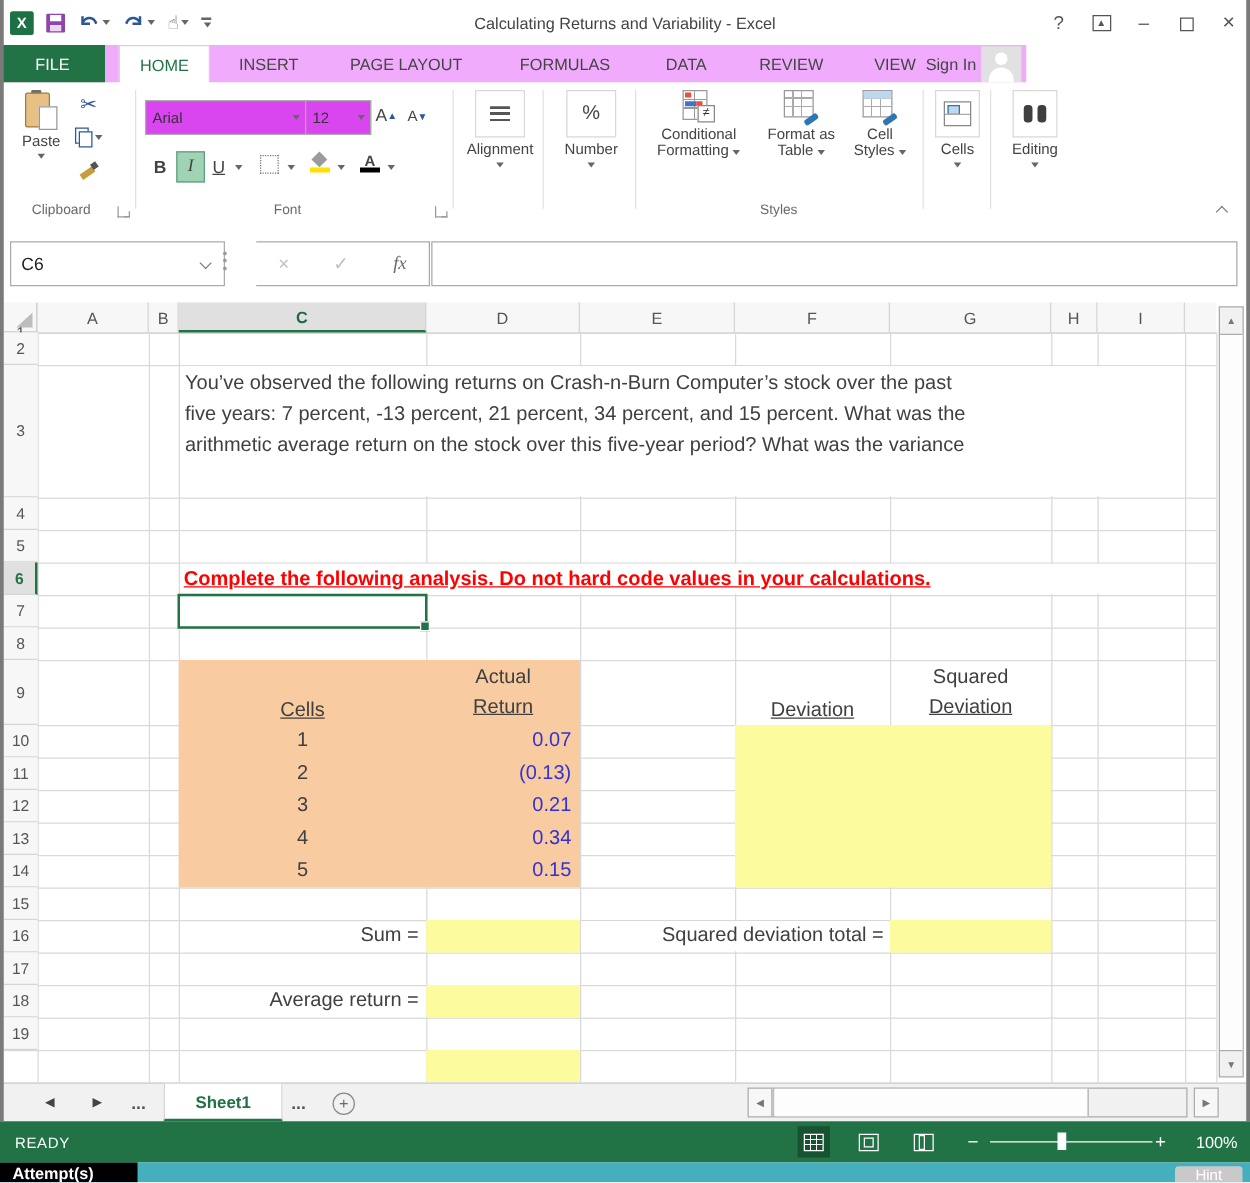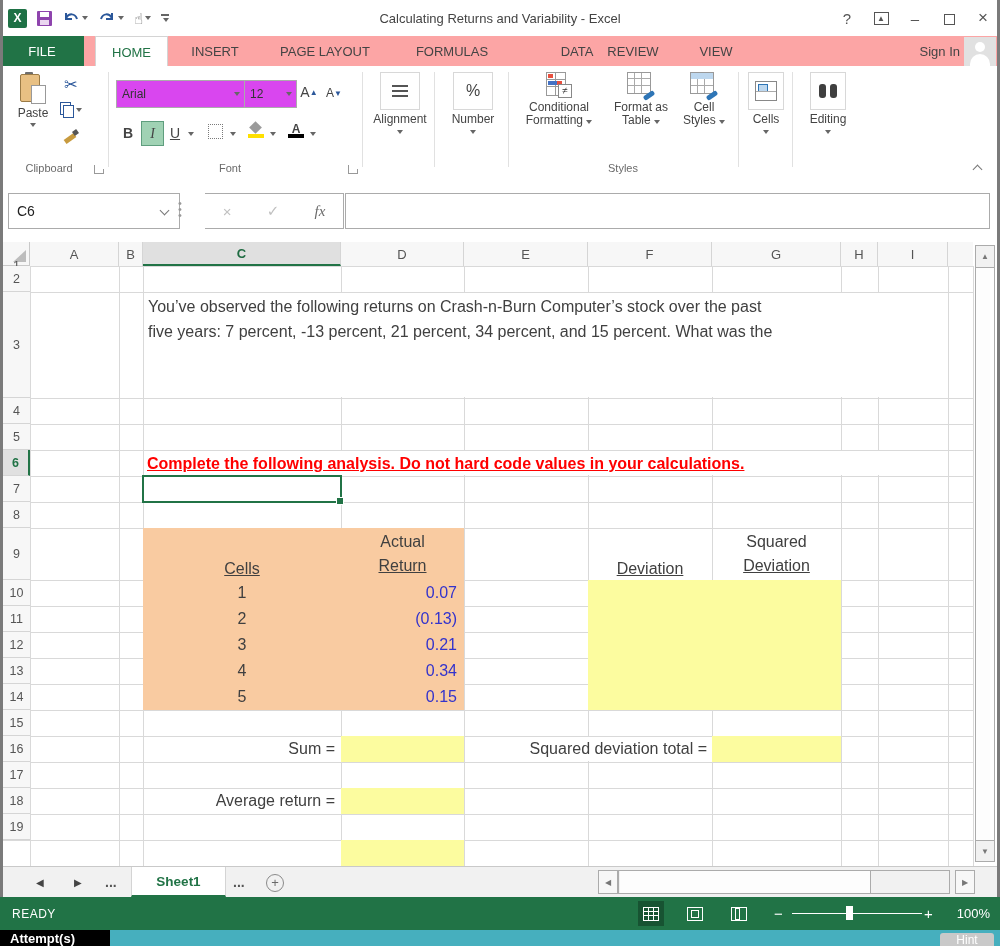--- a/index.html
+++ b/index.html
@@ -18,21 +18,21 @@
   .qat-group{display:flex;align-items:center}
   .touch-hand{font-size:15px;color:#666;line-height:1}
   .qat-more{display:flex;flex-direction:column;align-items:center;color:#666}
   .qat-more .bar{width:8px;height:1.5px;background:#666;margin-bottom:2px}
   .win-controls{position:absolute;right:0;top:0;height:36px;display:flex;align-items:center}
   .win-btn{width:34px;height:36px;display:flex;align-items:center;justify-content:center;color:#555;font-size:15px}
   .ribbon-display-icon{width:13px;height:11px;border:1px solid #555;display:flex;align-items:center;justify-content:center;font-size:8px;color:#555}
   .restore-icon{width:9px;height:9px;border:1px solid #555;position:relative;background:#fff;margin-top:2px}
   .restore-icon:before{content:"";position:absolute;left:2px;top:-4px;width:9px;height:9px;border:1px solid #555;background:#fff;z-index:-1}
   
-  .tabsrow{position:absolute;left:0;top:36px;width:1000px;height:30px;background:#fca5a5}
+  .tabsrow{position:absolute;left:0;top:36px;width:821px;height:30px;background:#f0abfc}
   .file-tab{position:absolute;left:0;top:0;width:84px;height:30px;background:#217346;color:#fff;font-size:13px;display:flex;align-items:center;justify-content:center}
   .rtab{position:absolute;top:0;height:30px;display:flex;align-items:center;justify-content:center;font-size:13px;color:#444;padding:0 2px}
   .rtab.active{background:#fff;color:#217346;border:1px solid #D4D4D4;border-bottom:none}
   .signin{position:absolute;right:40px;top:0;height:30px;display:flex;align-items:center;font-size:13px;color:#444}
   .avatar{position:absolute;right:4px;top:1px;width:32px;height:29px;background:#E1E1E1;overflow:hidden}
   .avatar .head{position:absolute;left:11px;top:5px;width:10px;height:10px;border-radius:50%;background:#fff}
   .avatar .body{position:absolute;left:6px;top:17px;width:20px;height:12px;border-radius:10px 10px 0 0;background:#fff}
   
   .ribbon{position:absolute;left:0;top:66px;width:1000px;height:114px;background:#fff;border-bottom:1px solid #D4D4D4;font-size:12px;color:#444}
   .rdiv{position:absolute;top:6px;width:1px;height:95px;background:#E1E1E1}
@@ -189,21 +189,21 @@
       <span class="win-btn" style="font-size:17px">×</span>
     </div>
   </div>
 
   <div class="tabsrow">
     <div class="file-tab">FILE</div>
     <div class="rtab active" style="left:95px;width:67px">HOME</div>
     <div class="rtab" style="left:176px;width:74px">INSERT</div>
     <div class="rtab" style="left:262px;width:122px">PAGE LAYOUT</div>
     <div class="rtab" style="left:398px;width:104px">FORMULAS</div>
-    <div class="rtab" style="left:544px;width:62px">DATA</div>
+    <div class="rtab" style="left:516px;width:62px">DATA</div>
     <div class="rtab" style="left:592px;width:78px">REVIEW</div>
     <div class="rtab" style="left:684px;width:60px">VIEW</div>
     <div class="signin">Sign In</div>
     <div class="avatar">
         <span class="head"></span>
         <span class="body"></span>
       </div>
   </div>
 
   <div class="ribbon">
@@ -405,20 +405,21 @@
         <div class="rowhdr" style="top: 498px; height: 26px;">16</div>
         <div class="rowhdr" style="top: 524px; height: 26px;">17</div>
         <div class="rowhdr" style="top: 550px; height: 26px;">18</div>
         <div class="rowhdr" style="top: 576px; height: 26px;">19</div>
       </div>
 
     <div class="whiteout" style="left:144px;top:55px;width:804px;height:104px"></div>
     <div class="ct" style="position:absolute;left:148px;top:57px;width:800px;line-height:24.8px;white-space:nowrap">
       <div>You’ve observed the following returns on Crash-n-Burn Computer’s stock over the past</div>
       <div>five years: 7 percent, -13 percent, 21 percent, 34 percent, and 15 percent. What was the</div>
+      <div>arithmetic average return on the stock over this five-year period? What was the variance</div>
     </div>
 
     <div class="whiteout" style="left:144px;top:213px;width:804px;height:24px"></div>
     <div class="ct u" style="position:absolute;left:147px;top:214px;height:24px;line-height:24px;font-weight:bold;color:#FF0000;white-space:nowrap">Complete the following analysis. Do not hard code values in your calculations.</div>
 
     <div class="selbox" style="left:142px;top:237px;width:200px;height:28px">
         <span class="handle"></span>
       </div>
 
     <div style="position:absolute;left:143px;top:290px;width:321px;height:182px;background:#F9CBA1"></div>

